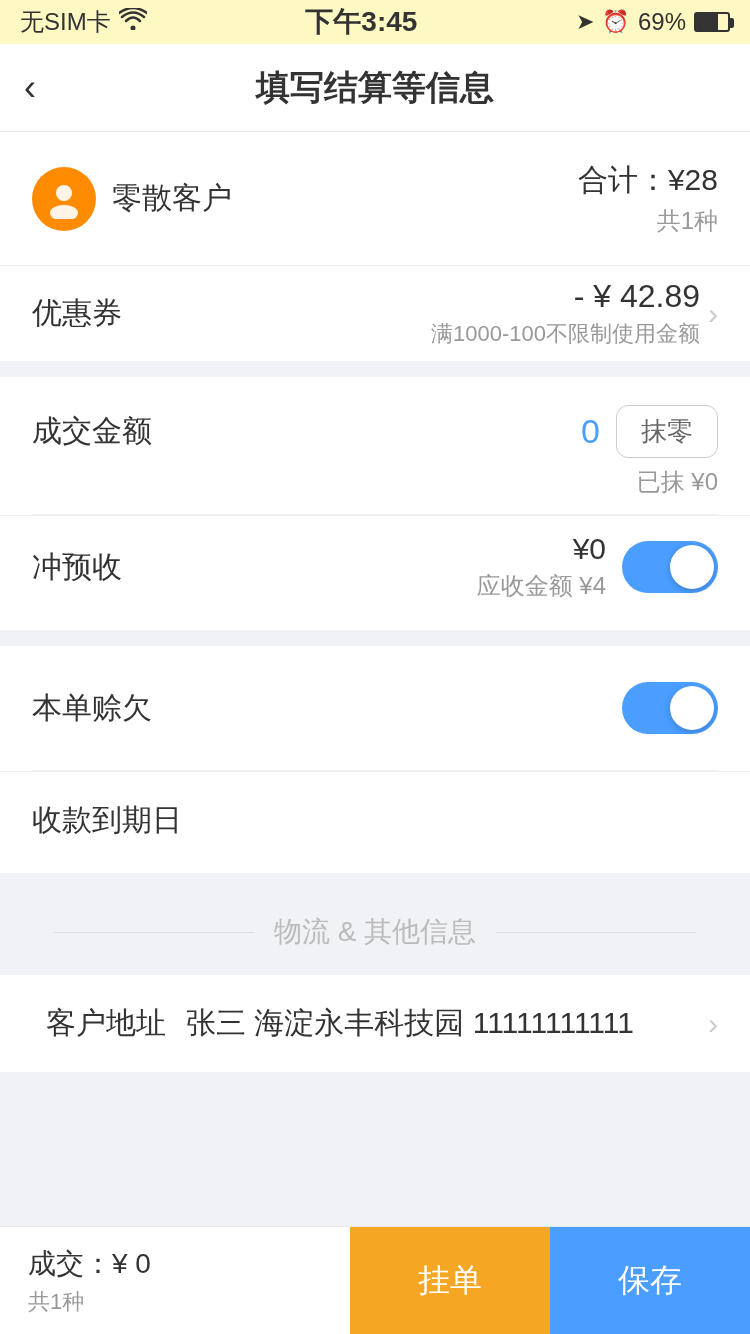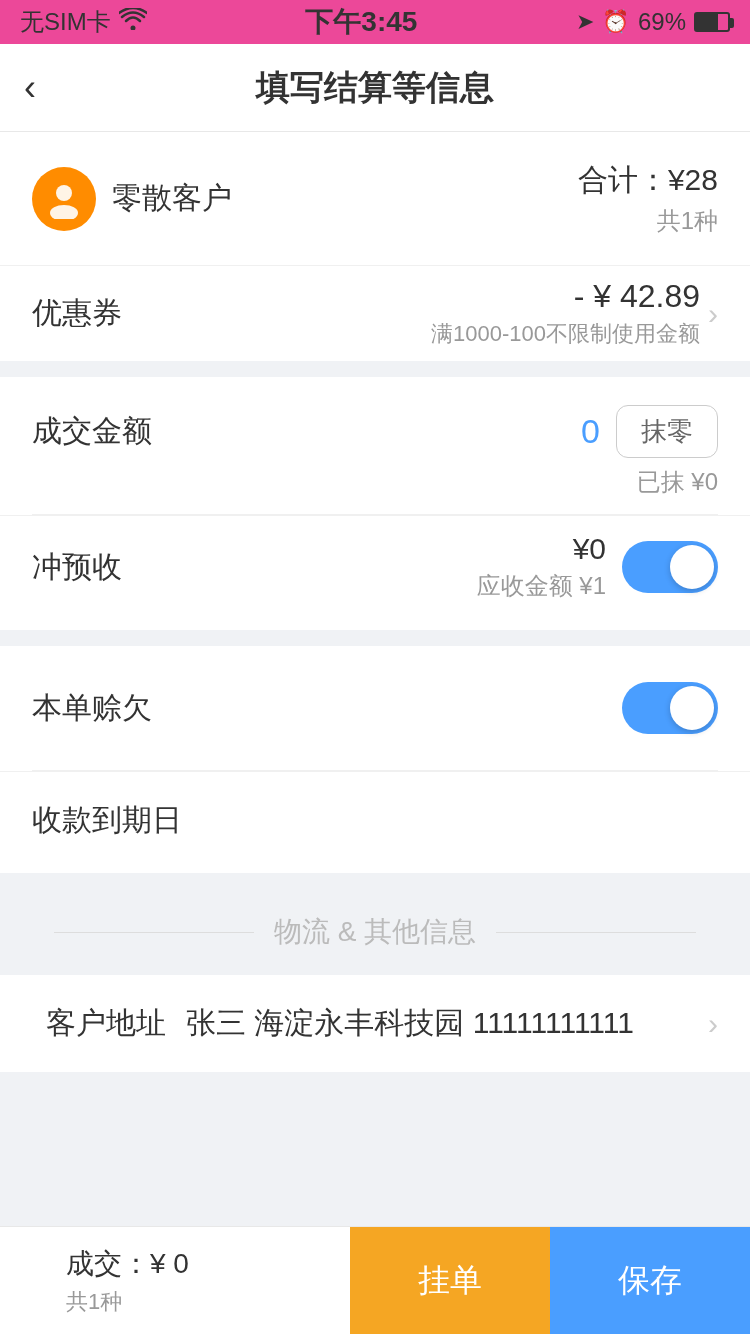--- a/index.html
+++ b/index.html
@@ -11,21 +11,21 @@
       font-family: -apple-system, "PingFang SC", "Helvetica Neue", Arial, sans-serif;
       font-size: 28px;
       color: #333;
       position: relative;
     }
 
     
     .status-bar {
       width: 100%;
       height: 44px;
-      background: #ec4899;
+      background: #fef9c3;
       display: flex;
       align-items: center;
       justify-content: space-between;
       padding: 0 20px;
       font-size: 24px;
       font-weight: 500;
     }
     .status-left {
       display: flex;
       align-items: center;
@@ -336,21 +336,20 @@
       display: flex;
       align-items: stretch;
       border-top: 1px solid #e8e8e8;
     }
     .bottom-left {
       flex: 1;
       display: flex;
       flex-direction: column;
       justify-content: center;
       padding: 17px 28px;
-      margin-left: 38px;
     }
     .bottom-deal {
       font-size: 28px;
       color: #333;
     }
     .bottom-count {
       font-size: 22px;
       color: #999;
       margin-top: 4px;
     }
@@ -454,21 +453,21 @@
     </div>
     <div class="deal-sub">已抹  ¥0</div>
 
     <div class="separator"></div>
 
     <div class="prepay-row">
       <span class="prepay-label">冲预收</span>
       <div class="prepay-right">
         <div class="prepay-values">
           <div class="prepay-amount">¥0</div>
-          <div class="prepay-sub">应收金额 ¥1</div>
+          <div class="prepay-sub">应收金额 ¥4</div>
         </div>
         <div class="toggle">
           <div class="toggle-knob"></div>
         </div>
       </div>
     </div>
   </div>
 
   <div class="debit-card">
     <div class="debit-row">

